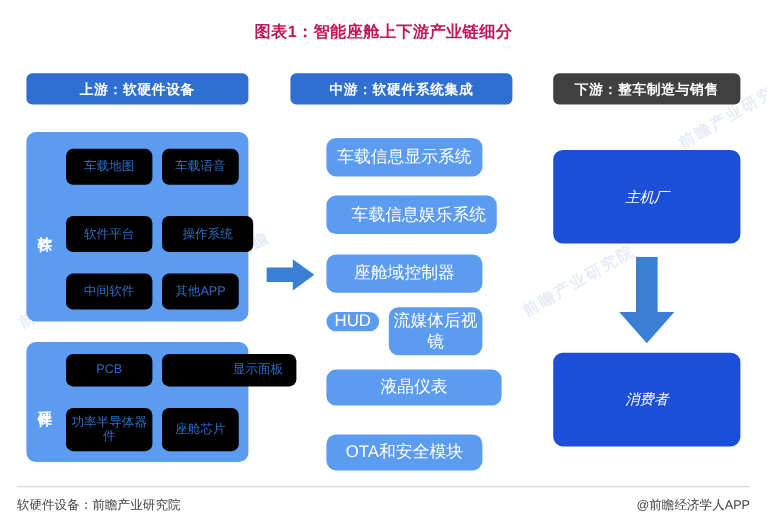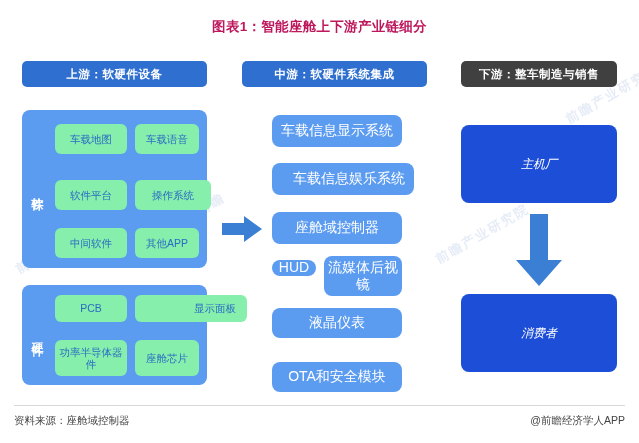--- a/index.html
+++ b/index.html
@@ -35,21 +35,21 @@
   .group-hard{left:22px;top:285px;width:185px;height:100px;}
   .group-label{
     position:absolute;left:0;top:0;width:30px;height:100%;
     display:flex;align-items:center;justify-content:center;
     color:#ffffff;font-size:12px;font-weight:bold;
     writing-mode:vertical-rl;text-orientation:upright;
     letter-spacing:2px;
   }
   
   .chip{
-    position:absolute;border-radius:6px;background:#86efac;
+    position:absolute;border-radius:6px;background:#000000;
     color:#2b6cc4;font-size:10.5px;
     display:flex;align-items:center;justify-content:center;
     text-align:center;line-height:1.15;
     box-shadow:0 0 0 1px rgba(255,255,255,.0);
   }
   
   .c-s1{left:55px;top:124px;width:72px;height:30px;}
   .c-s2{left:135px;top:124px;width:64px;height:30px;}
   .c-s3{left:55px;top:180px;width:72px;height:30px;}
   .c-s4{left:135px;top:180px;width:76px;height:30px;}
@@ -66,21 +66,21 @@
     position:absolute;border-radius:8px;background:#5b9bf0;
     color:#ffffff;font-size:14px;
     display:flex;align-items:center;justify-content:center;
     text-align:center;line-height:1.25;
   }
   .m1{left:272px;top:115px;width:130px;height:32px;}
   .m2{left:272px;top:163px;width:130px;height:32px;padding-left:12px;}
   .m3{left:272px;top:212px;width:130px;height:32px;}
   .m4{left:272px;top:260px;width:44px;height:16px;}
   .m5{left:324px;top:256px;width:78px;height:40px;}
-  .m6{left:272px;top:308px;width:130px;height:30px;}
+  .m6{left:272px;top:308px;width:146px;height:30px;}
   .m7{left:272px;top:362px;width:130px;height:30px;}
 
   
   .rbox{
     position:absolute;border-radius:8px;background:#1d4ed8;
     color:#ffffff;font-size:12px;
     display:flex;align-items:center;justify-content:center;font-style:italic;
   }
   .r1{left:461px;top:125px;width:156px;height:78px;}
   .r2{left:461px;top:294px;width:156px;height:78px;}
@@ -167,14 +167,14 @@
 <div class="rbox r1">主机厂</div>
 <div class="rbox r2">消费者</div>
 
 <div class="arrow-right">
   <svg width="46" height="72" viewBox="0 0 46 72">
     <polygon points="14,0 32,0 32,46 46,46 23,72 0,46 14,46" fill="#3b7fd4"></polygon>
   </svg>
 </div>
 
 <div class="foot-line"></div>
-<div class="foot-left">资料来源：座舱域控制器</div>
+<div class="foot-left">软硬件设备：前瞻产业研究院</div>
 <div class="foot-right">@前瞻经济学人APP</div>
 
 </body></html>

